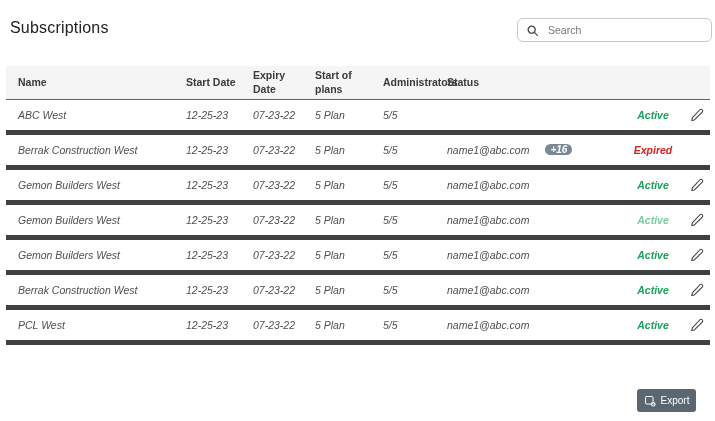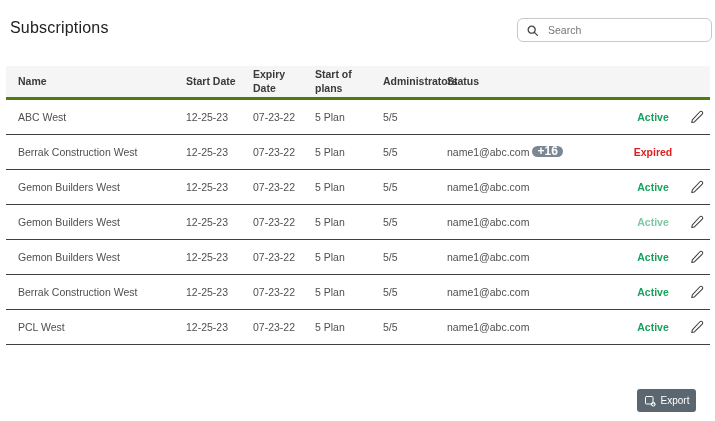--- a/index.html
+++ b/index.html
@@ -16,31 +16,31 @@
   .search-box svg { flex:0 0 auto; margin-right:9px; }
   .search-box input { border:none; outline:none; flex:1; font-size:10.5px; color:#333;
                       font-family:"Liberation Sans", sans-serif; background:transparent; }
   .search-box input::placeholder { color:#757575; }
 
   
   .table { position:absolute; left:6px; top:66px; width:704px; }
   .tr-grid { display:grid;
              grid-template-columns:168px 67px 62px 68px 64px 176px 60px 1fr;
              padding-left:12px; align-items:center; }
-  .thead { background:#f5f5f5; height:34px; border-bottom:3px solid #4d7c0f; }
+  .thead { background:#f5f5f5; height:34px; border-bottom:1px solid #4d7c0f; }
   .th { font-size:10.5px; font-weight:700; color:#3a3a3a; line-height:1.25;
         padding-right:14px; }
-  .tr { height:35px; border-bottom:1px solid #404040; background:#fff; }
+  .tr { height:35px; border-bottom:5px solid #404040; background:#fff;font-style:italic; }
   .td { font-size:10.5px; color:#4f4f4f; padding-right:10px; white-space:nowrap; }
   .col-status-h { padding-right:0; }
   .col-status { text-align:center; font-weight:700; padding-right:0; }
   .col-edit { display:flex; justify-content:center; align-items:center; padding-right:0; }
-  .badge { display:inline-block; background:#7b8794; color:#fff; font-size:12px;
+  .badge { display:inline-block; background:#7b8794; color:#fff; font-size:10px;
            font-weight:700; line-height:11px; padding:0 5px; border-radius:7px;
-           margin-left:3px; vertical-align:1px; }
+           margin-left:16px; vertical-align:1px; }
   .edit-btn { background:transparent; border:none; cursor:pointer; padding:2px;
               display:flex; align-items:center; }
 
   
   .export-btn { position:absolute; left:637px; top:389px; width:59px; height:23px;
                 background:#5b6770; color:#fff; border:none; border-radius:3px;
                 font-size:10px; font-family:"Liberation Sans", sans-serif;
                 display:flex; align-items:center; justify-content:center; gap:5px;
                 cursor:pointer; }
 </style>

